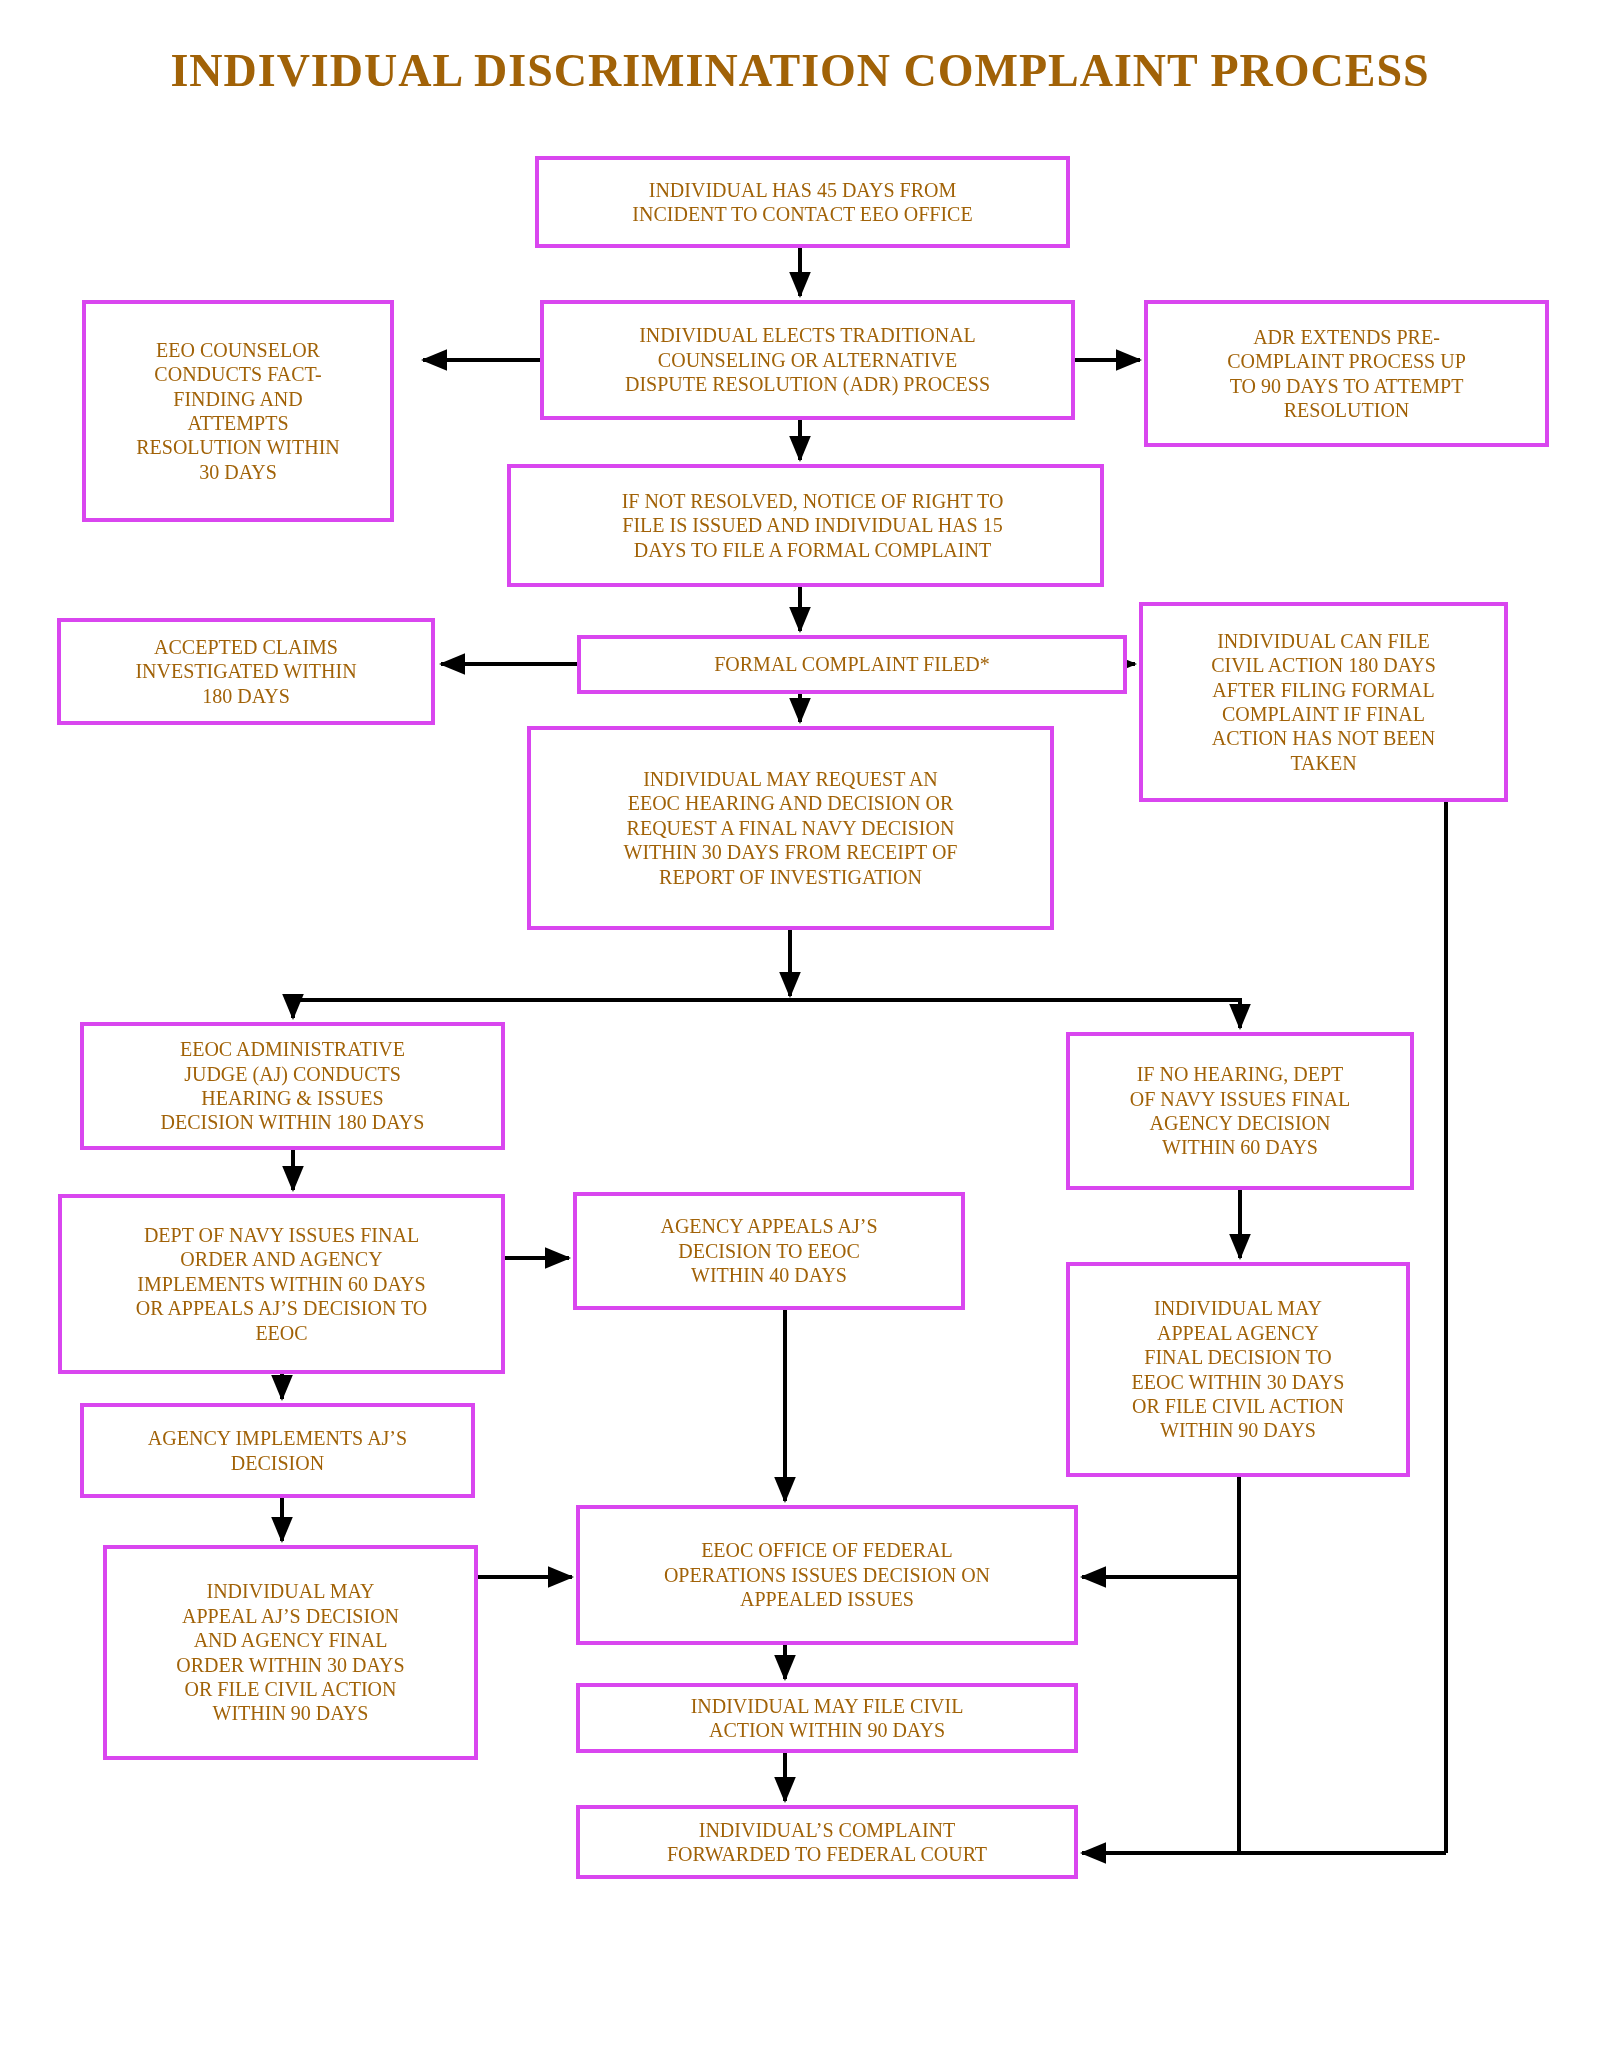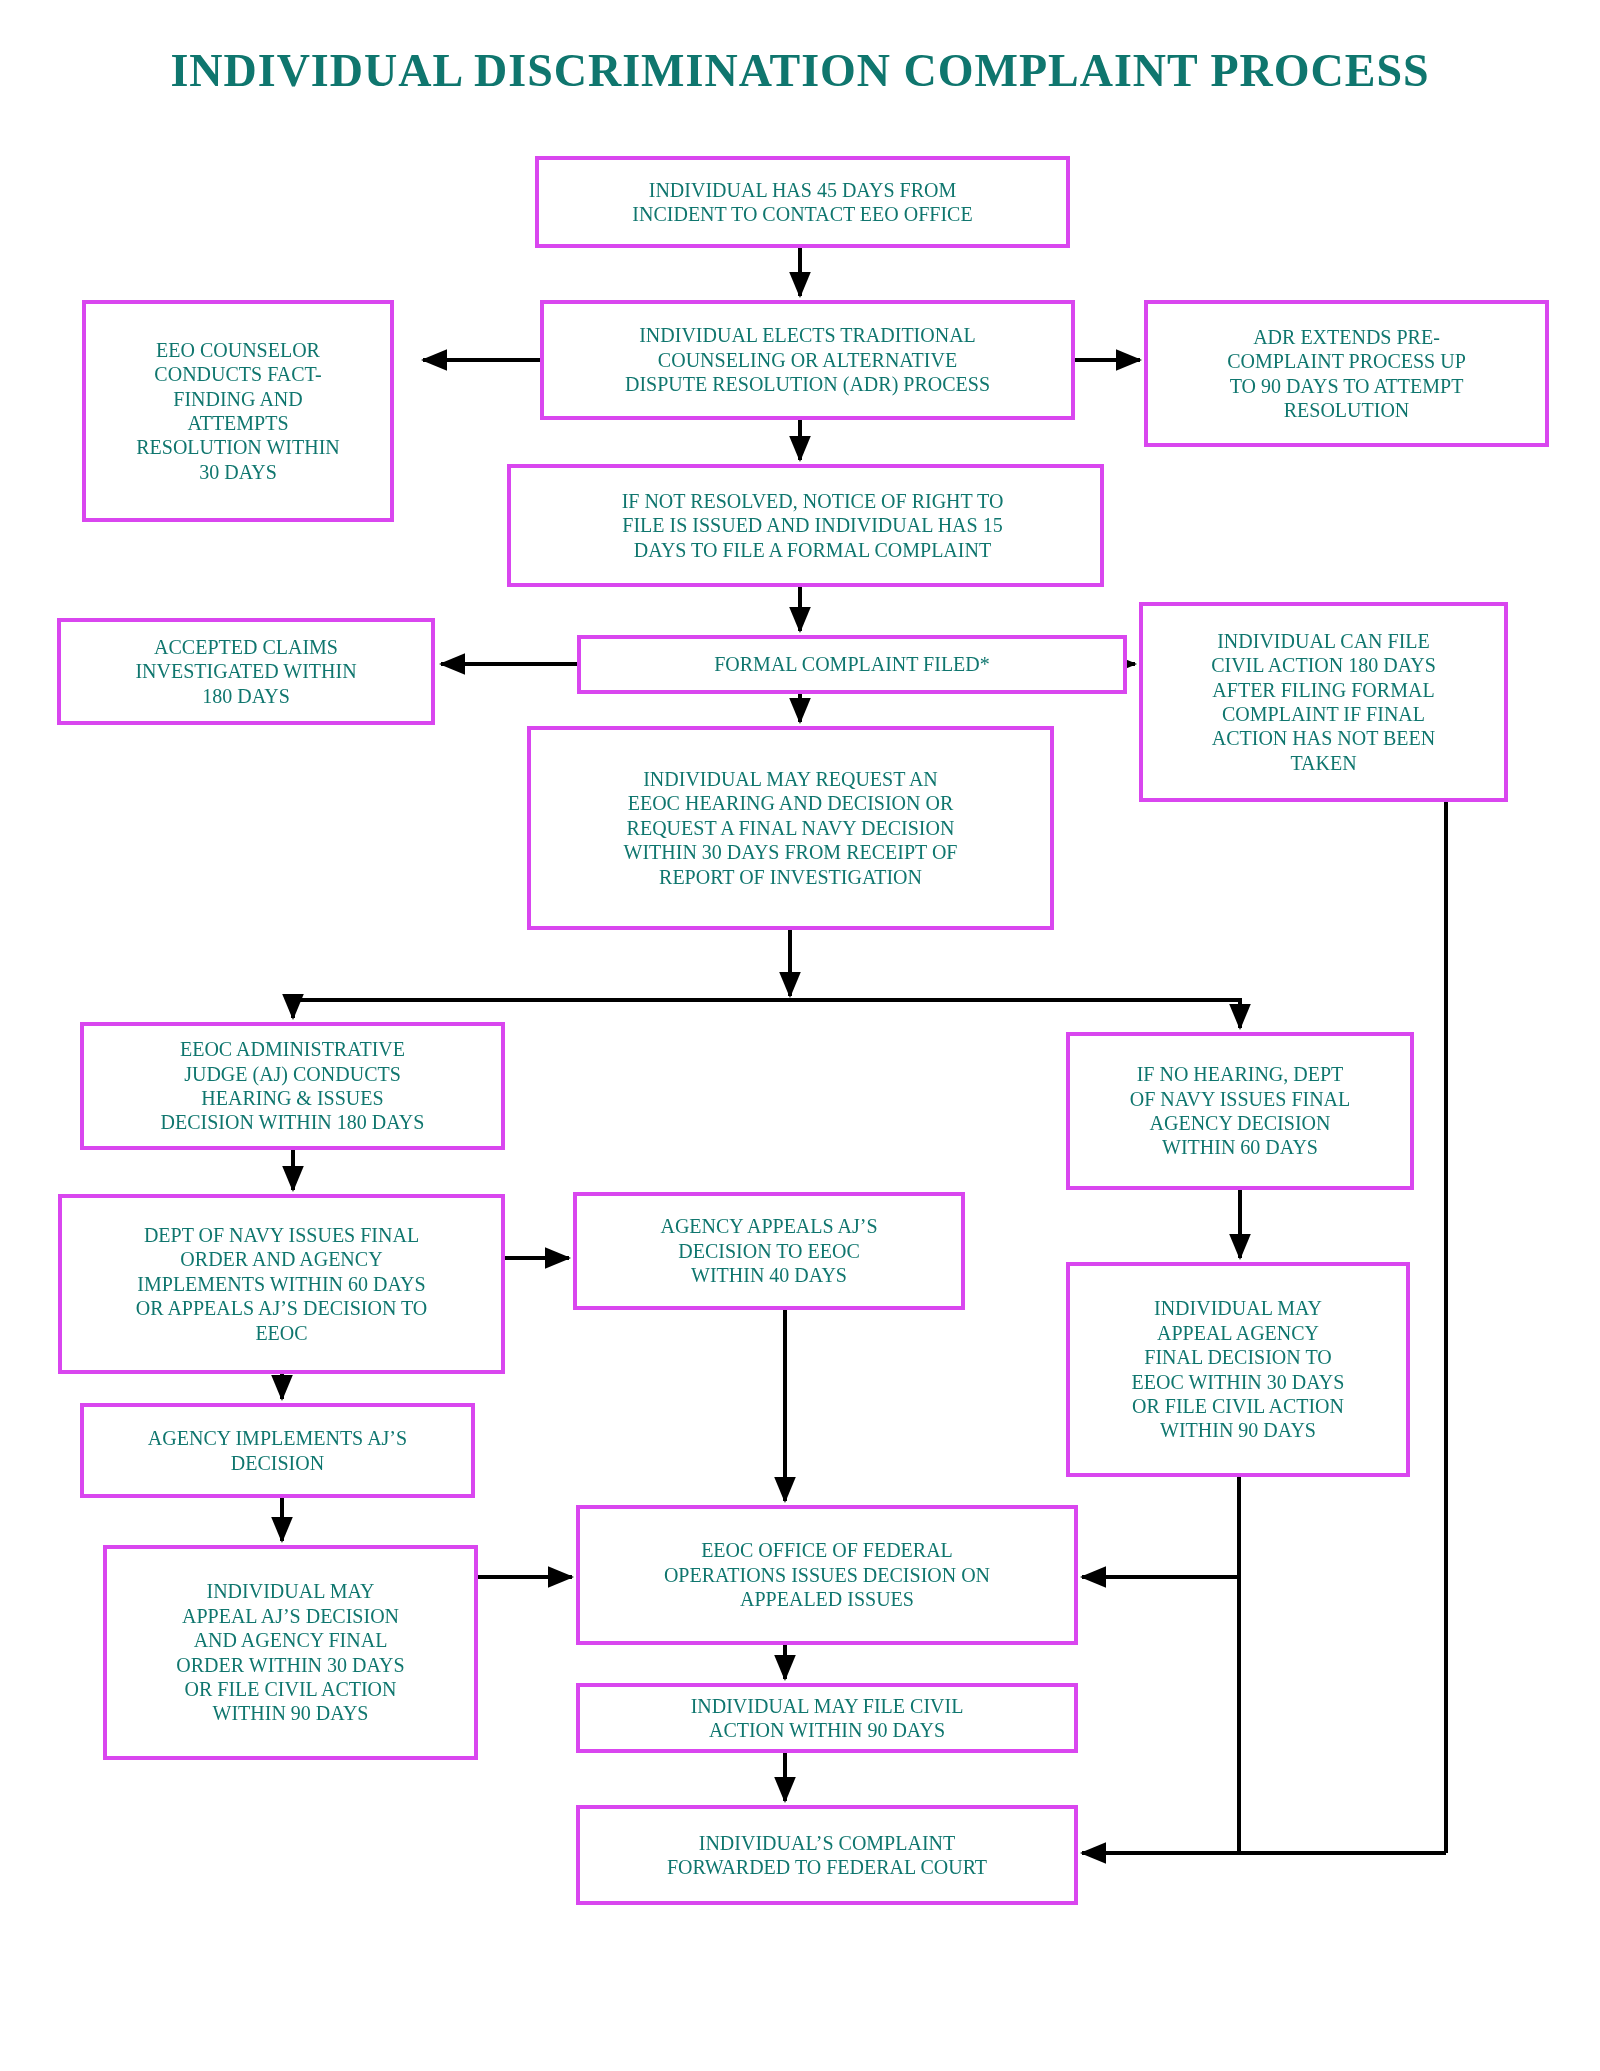--- a/index.html
+++ b/index.html
@@ -1,17 +1,17 @@
 <!DOCTYPE html>
 <html><head>
 <meta charset="utf-8">
 <style>
   html,body{margin:0;padding:0;background:#ffffff;}
   #canvas{position:relative;width:1600px;height:2071px;background:#ffffff;
-          font-family:"Liberation Serif",serif;color:#0f766e;}
+          font-family:"Liberation Serif",serif;color:#a16207;}
   #title{position:absolute;left:0;top:44px;width:1600px;text-align:center;
          font-size:46px;font-weight:bold;letter-spacing:1px;}
   svg.flow{position:absolute;left:0;top:0;width:1600px;height:2071px;}
   .node{position:absolute;border:4px solid #d946ef;background:#fff;
         display:flex;align-items:center;justify-content:center;
         text-align:center;font-weight:normal;font-size:20px;line-height:1.22;
         white-space:pre-line;padding:4px 8px;box-sizing:border-box;}
   
   .b-contact        {left:535px; top:156px;  width:535px; height:92px;}
   .b-counselor      {left:82px;  top:300px;  width:312px; height:222px;}
@@ -24,21 +24,21 @@
   .b-request        {left:527px; top:726px;  width:527px; height:204px;}
   .b-aj             {left:80px;  top:1022px; width:425px; height:128px;}
   .b-nohearing      {left:1066px;top:1032px; width:348px; height:158px;}
   .b-navyorder      {left:58px;  top:1194px; width:447px; height:180px;}
   .b-agencyappeals  {left:573px; top:1192px; width:392px; height:118px;}
   .b-appealagency   {left:1066px;top:1262px; width:344px; height:215px;}
   .b-implements     {left:80px;  top:1403px; width:395px; height:95px;}
   .b-appealaj       {left:103px; top:1545px; width:375px; height:215px;}
   .b-ofo            {left:576px; top:1505px; width:502px; height:140px;}
   .b-civil90        {left:576px; top:1683px; width:502px; height:70px;}
-  .b-court          {left:576px; top:1805px; width:502px; height:100px;}
+  .b-court          {left:576px; top:1805px; width:502px; height:74px;}
 </style>
 </head>
 <body>
 
 <div id="canvas">
 
   <div id="title">INDIVIDUAL DISCRIMINATION COMPLAINT PROCESS</div>
 
   <svg class="flow" viewBox="0 0 1600 2071" xmlns="http://www.w3.org/2000/svg">
     <defs>

